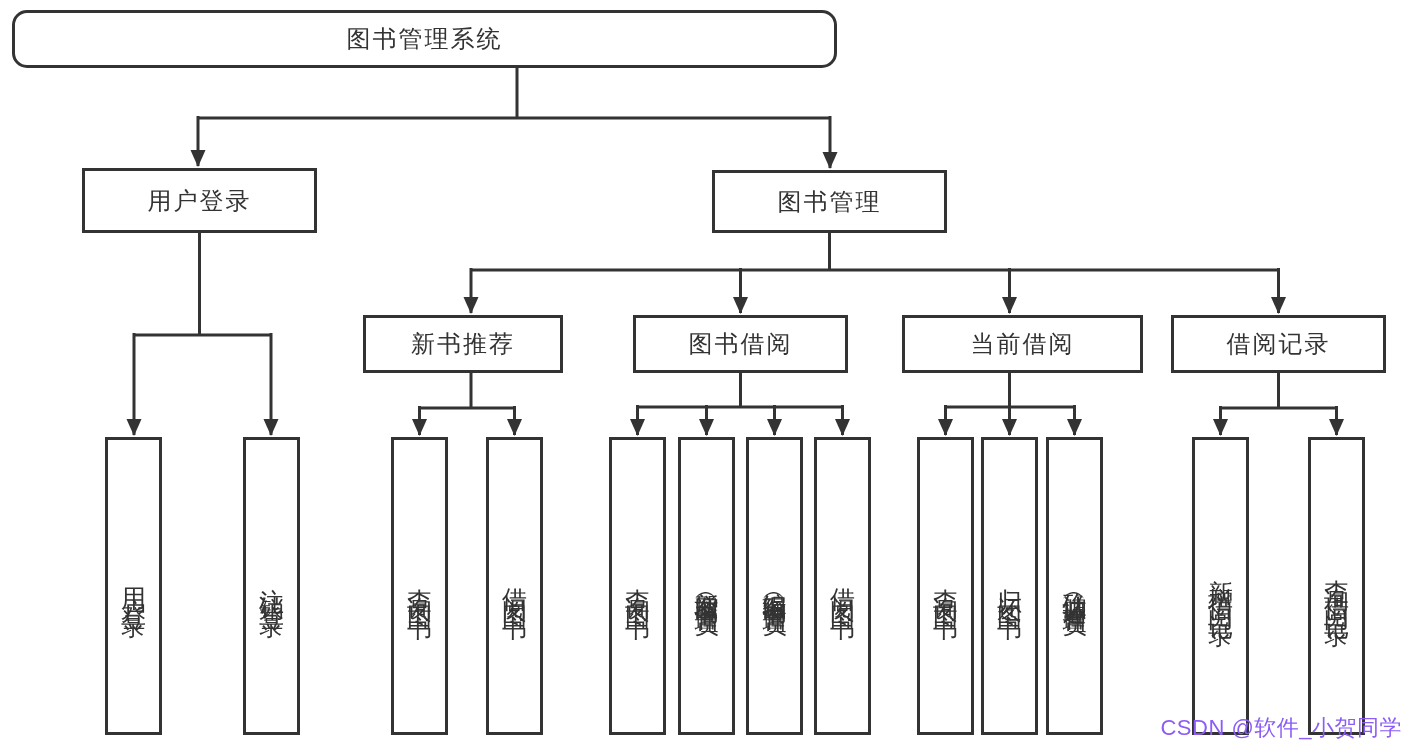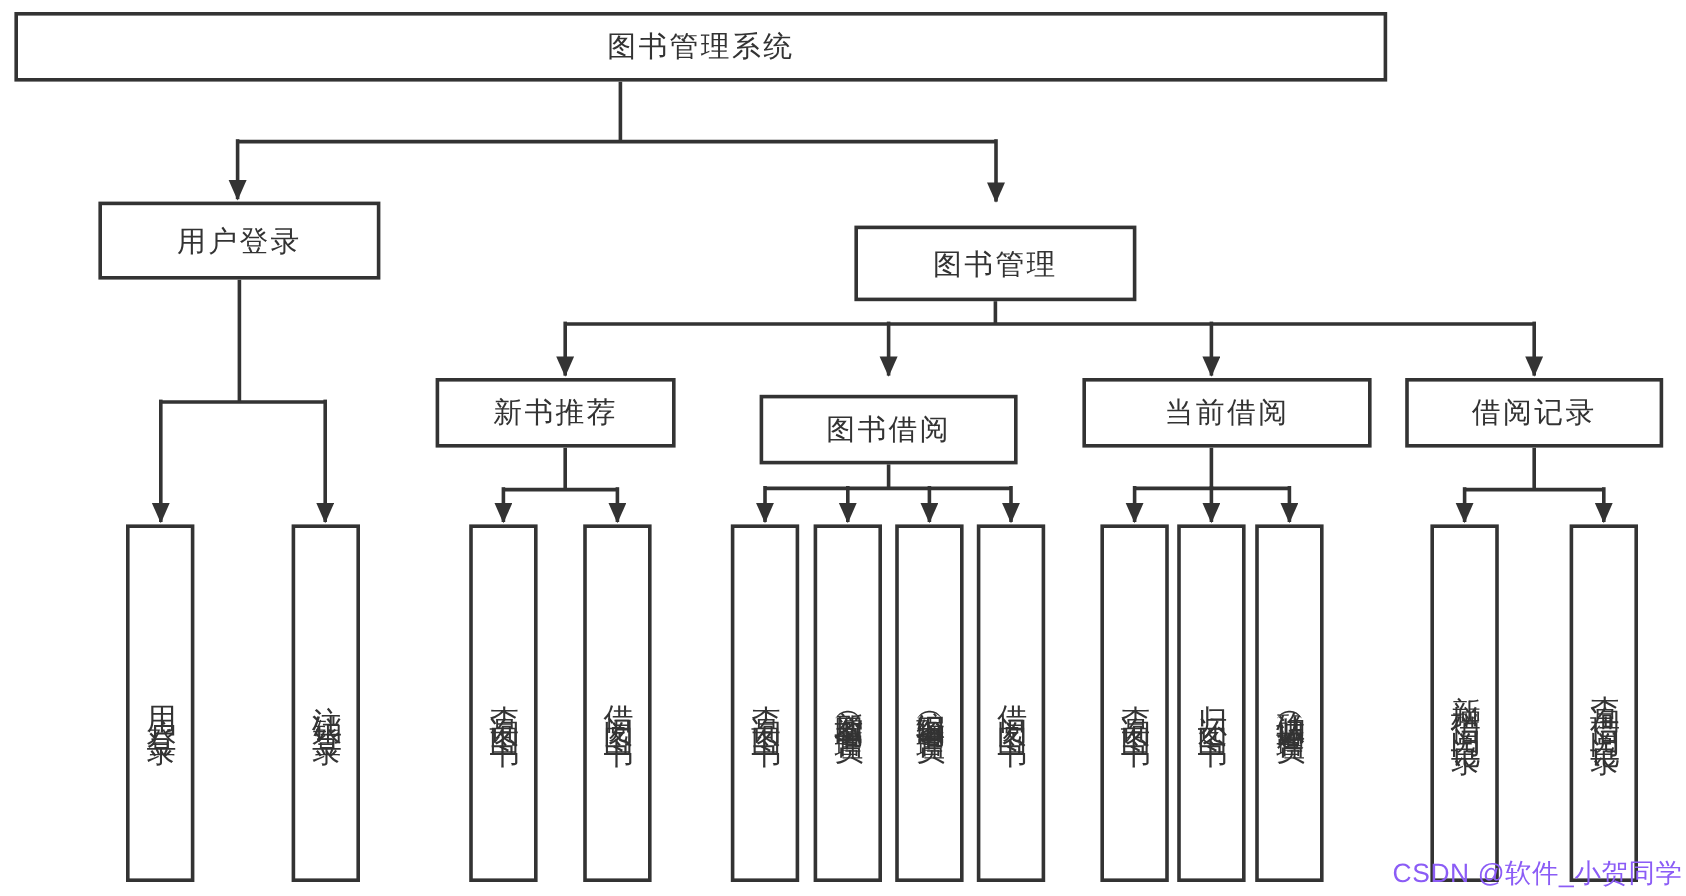--- a/index.html
+++ b/index.html
@@ -96,27 +96,27 @@
       <line x1="945.5" y1="405" x2="945.5" y2="435" marker-end="url(#arrow)"></line>
       <line x1="1009.5" y1="405" x2="1009.5" y2="435" marker-end="url(#arrow)"></line>
       <line x1="1074.5" y1="405" x2="1074.5" y2="435" marker-end="url(#arrow)"></line>
 
       <path d="M1278.5,373 V408 M1220.5,408 H1336.5"></path>
       <line x1="1220.5" y1="406" x2="1220.5" y2="435" marker-end="url(#arrow)"></line>
       <line x1="1336.5" y1="406" x2="1336.5" y2="435" marker-end="url(#arrow)"></line>
     </g>
   </svg>
 
-  <div class="box hbox" style="left:12px; top:10px; width:1144px; height:58px;">图书管理系统</div>
+  <div class="box hbox" style="left:12px; top:10px; width:825px; height:58px;border-radius:15px;">图书管理系统</div>
 
   <div class="box hbox" style="left:82px; top:168px; width:235px; height:65px;">用户登录</div>
-  <div class="box hbox" style="left:712px; top:170px; width:235px; height:63px;margin-top:18px;">图书管理</div>
+  <div class="box hbox" style="left:712px; top:170px; width:235px; height:63px;">图书管理</div>
 
   <div class="box hbox" style="left:363px; top:315px; width:200px; height:58px;">新书推荐</div>
-  <div class="box hbox" style="left:633px; top:315px; width:215px; height:58px;margin-top:14px;">图书借阅</div>
+  <div class="box hbox" style="left:633px; top:315px; width:215px; height:58px;">图书借阅</div>
   <div class="box hbox" style="left:902px; top:315px; width:241px; height:58px;">当前借阅</div>
   <div class="box hbox" style="left:1171px; top:315px; width:215px; height:58px;">借阅记录</div>
 
   <div class="box leaf" style="left:105px; top:437px; width:57px; height:298px;">用户登录</div>
   <div class="box leaf" style="left:243px; top:437px; width:57px; height:298px;">注销登录</div>
 
   <div class="box leaf" style="left:391px; top:437px; width:57px; height:298px;">查询图书</div>
   <div class="box leaf" style="left:486px; top:437px; width:57px; height:298px;">借阅图书</div>
 
   <div class="box leaf" style="left:609px; top:437px; width:57px; height:298px;">查询图书</div>

